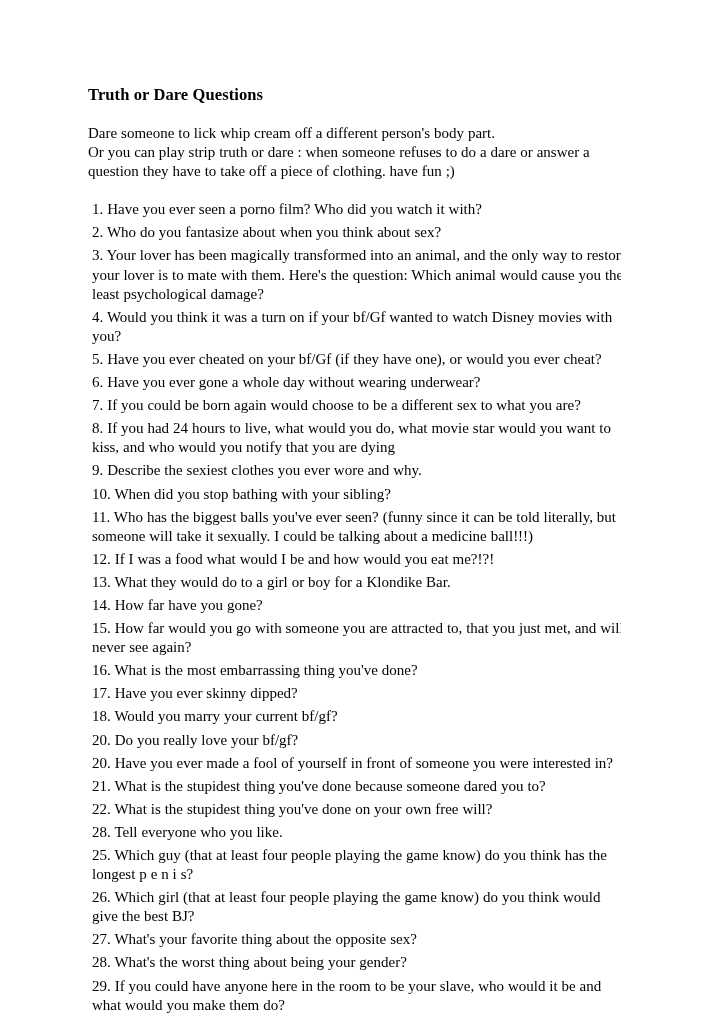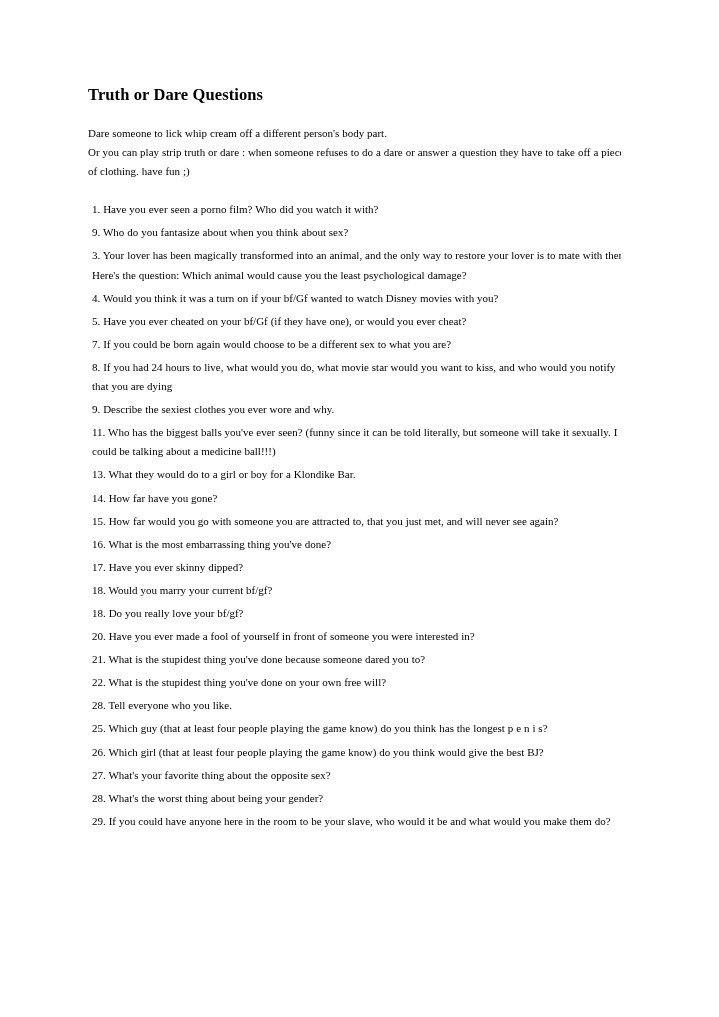--- a/index.html
+++ b/index.html
@@ -34,21 +34,21 @@
     font-weight: bold;
     line-height: 22px;
     margin: 0 0 18px 0;
     letter-spacing: 0.1px;
   }
   .intro-block {
     margin: 0 0 19px 0;
   }
   .para-line,
   .question-line {
-    font-size: 11px;
+    font-size: 15px;
     line-height: 19.1px;
     margin: 0;
     text-align: left;
     white-space: pre-wrap;
     word-spacing: 0.15px;
   }
   .question-list {
     margin: 0;
     padding: 0;
     list-style: none;
@@ -69,63 +69,72 @@
     <div class="intro-block">
       <p class="para-line">Dare someone to lick whip cream off a different person's body part.</p>
       <p class="para-line">Or you can play strip truth or dare : when someone refuses to do a dare or answer a question they have to take off a piece of clothing. have fun ;)</p>
     </div>
 
     <ol class="question-list">
       <li class="question-item">
         <p class="question-line">1. Have you ever seen a porno film? Who did you watch it with?</p>
       </li>
       <li class="question-item">
-        <p class="question-line">9. Who do you fantasize about when you think about sex?</p>
+        <p class="question-line">2. Who do you fantasize about when you think about sex?</p>
       </li>
       <li class="question-item">
         <p class="question-line">3. Your lover has been magically transformed into an animal, and the only way to restore your lover is to mate with them. Here's the question: Which animal would cause you the least psychological damage?</p>
       </li>
       <li class="question-item">
         <p class="question-line">4. Would you think it was a turn on if your bf/Gf wanted to watch Disney movies with you?</p>
       </li>
       <li class="question-item">
         <p class="question-line">5. Have you ever cheated on your bf/Gf (if they have one), or would you ever cheat?</p>
       </li>
       <li class="question-item">
+        <p class="question-line">6. Have you ever gone a whole day without wearing underwear?</p>
+      </li>
+      <li class="question-item">
         <p class="question-line">7. If you could be born again would choose to be a different sex to what you are?</p>
       </li>
       <li class="question-item">
         <p class="question-line">8. If you had 24 hours to live, what would you do, what movie star would you want to kiss, and who would you notify that you are dying</p>
       </li>
       <li class="question-item">
         <p class="question-line">9. Describe the sexiest clothes you ever wore and why.</p>
       </li>
       <li class="question-item">
+        <p class="question-line">10. When did you stop bathing with your sibling?</p>
+      </li>
+      <li class="question-item">
         <p class="question-line">11. Who has the biggest balls you've ever seen? (funny since it can be told literally, but someone will take it sexually. I could be talking about a medicine ball!!!)</p>
+      </li>
+      <li class="question-item">
+        <p class="question-line">12. If I was a food what would I be and how would you eat me?!?!</p>
       </li>
       <li class="question-item">
         <p class="question-line">13. What they would do to a girl or boy for a Klondike Bar.</p>
       </li>
       <li class="question-item">
         <p class="question-line">14. How far have you gone?</p>
       </li>
       <li class="question-item">
         <p class="question-line">15. How far would you go with someone you are attracted to, that you just met, and will never see again?</p>
       </li>
       <li class="question-item">
         <p class="question-line">16. What is the most embarrassing thing you've done?</p>
       </li>
       <li class="question-item">
         <p class="question-line">17. Have you ever skinny dipped?</p>
       </li>
       <li class="question-item">
         <p class="question-line">18. Would you marry your current bf/gf?</p>
       </li>
       <li class="question-item">
-        <p class="question-line">18. Do you really love your bf/gf?</p>
+        <p class="question-line">20. Do you really love your bf/gf?</p>
       </li>
       <li class="question-item">
         <p class="question-line">20. Have you ever made a fool of yourself in front of someone you were interested in?</p>
       </li>
       <li class="question-item">
         <p class="question-line">21. What is the stupidest thing you've done because someone dared you to?</p>
       </li>
       <li class="question-item">
         <p class="question-line">22. What is the stupidest thing you've done on your own free will?</p>
       </li>

